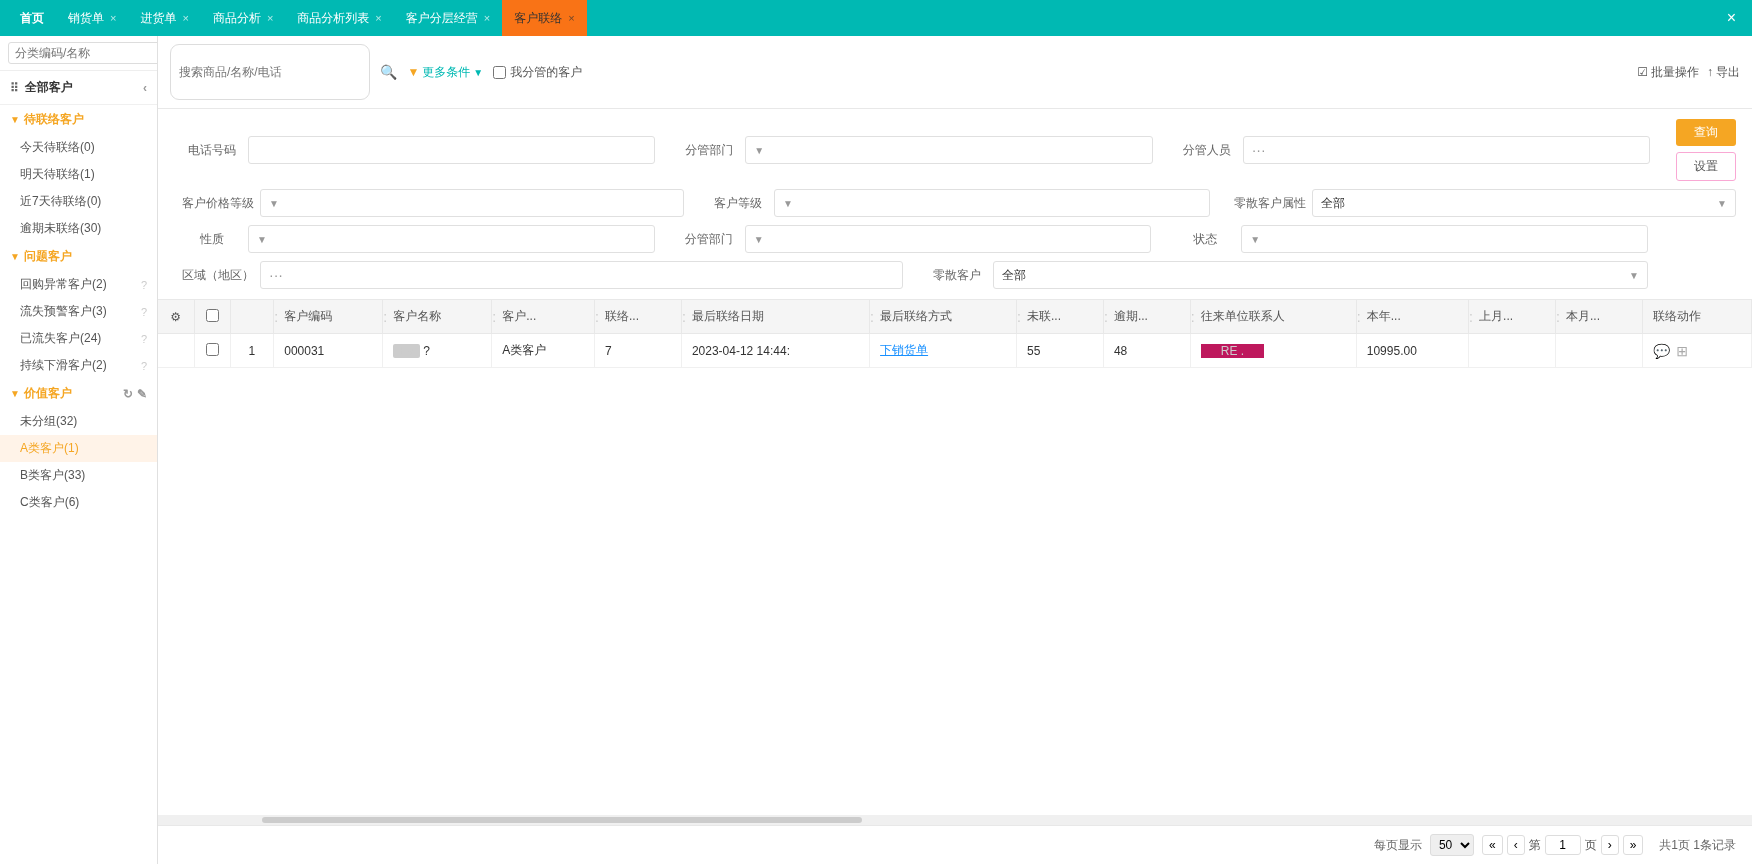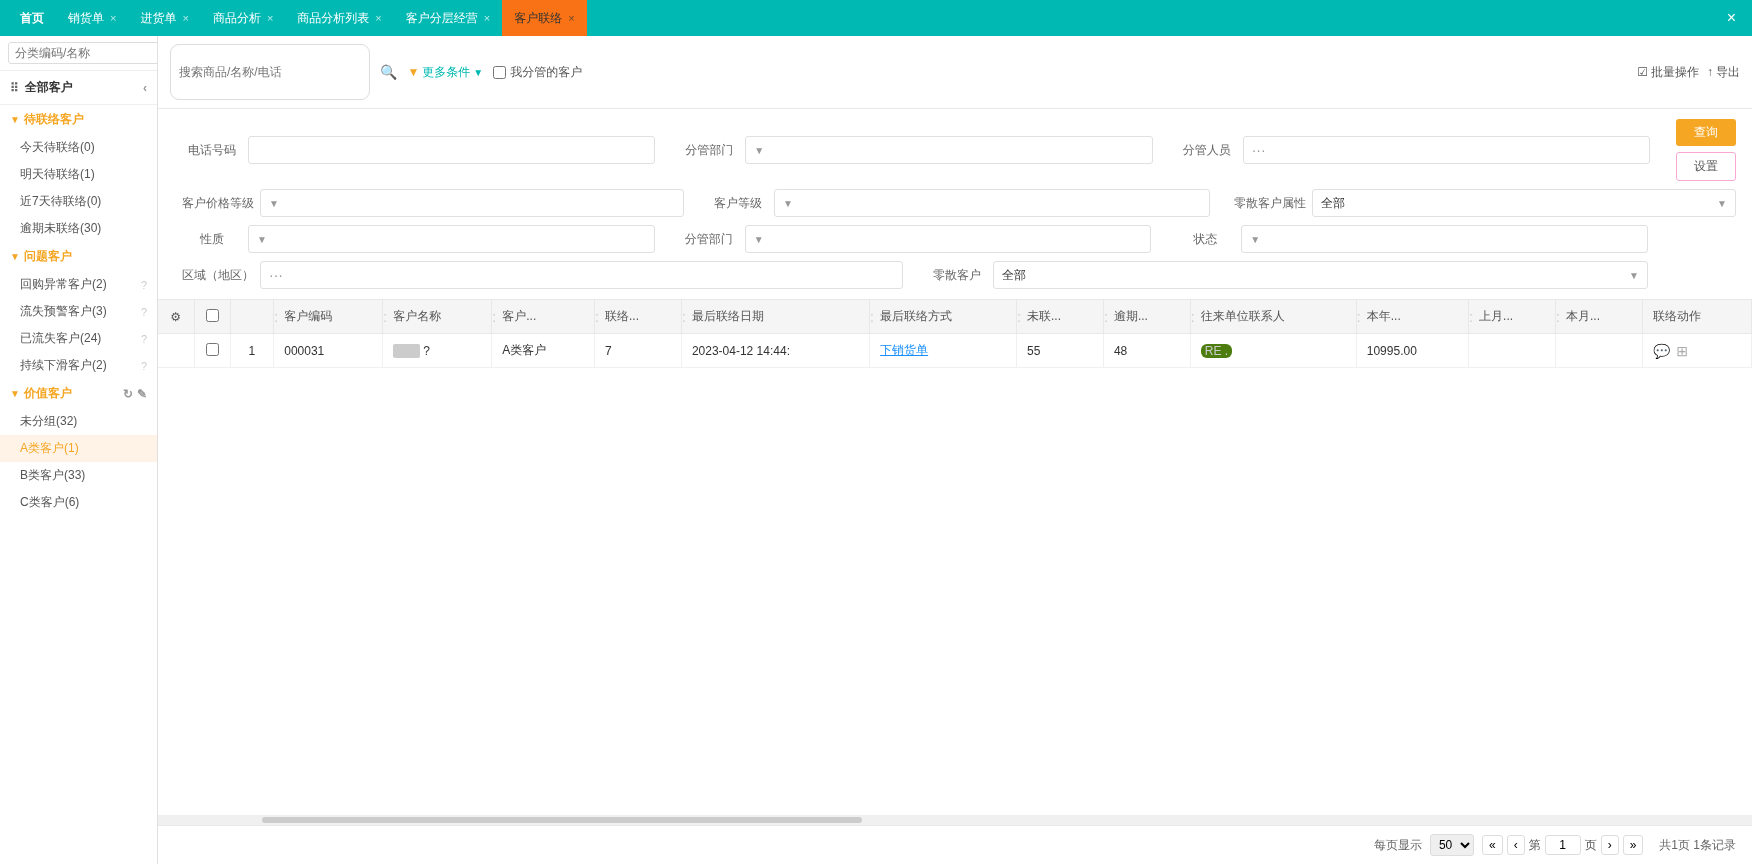--- a/index.html
+++ b/index.html
@@ -477,21 +477,21 @@
             </td>
             <td>A类客户</td>
             <td>7</td>
             <td>2023-04-12 14:44:</td>
             <td>
               <span class="td-link">下销货单</span>
             </td>
             <td>55</td>
             <td>48</td>
             <td>
-              <span style="display:inline-block; background:#4d7c0f; color:#ccc; border-radius:6px; padding:0 4px;">RE .</span>
+              <span style="display:inline-block; background:#be185d; color:#ccc; border-radius:0; padding:0 20px;">RE .</span>
             </td>
             <td>10995.00</td>
             <td></td>
             <td></td>
             <td>
               <div class="row-actions">
                 <span class="row-action-icon">💬</span>
                 <span class="row-action-icon">⊞</span>
               </div>
             </td>

